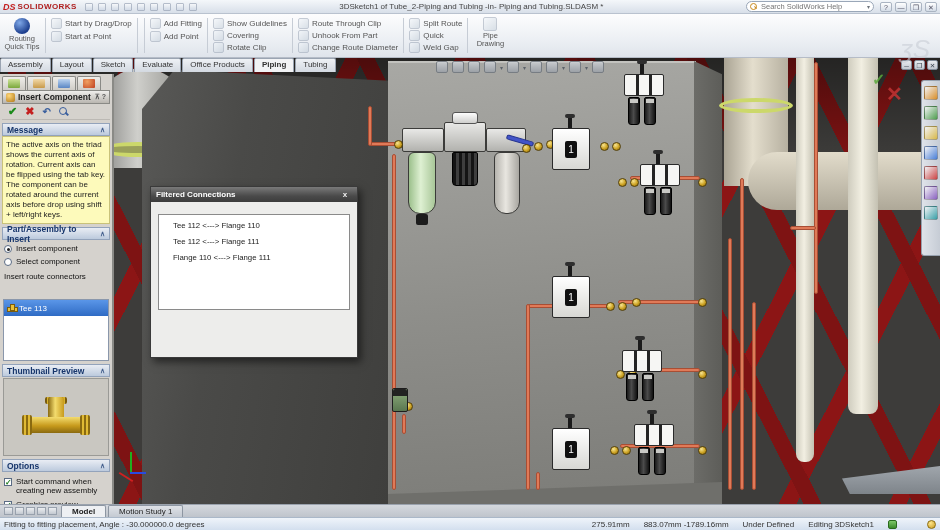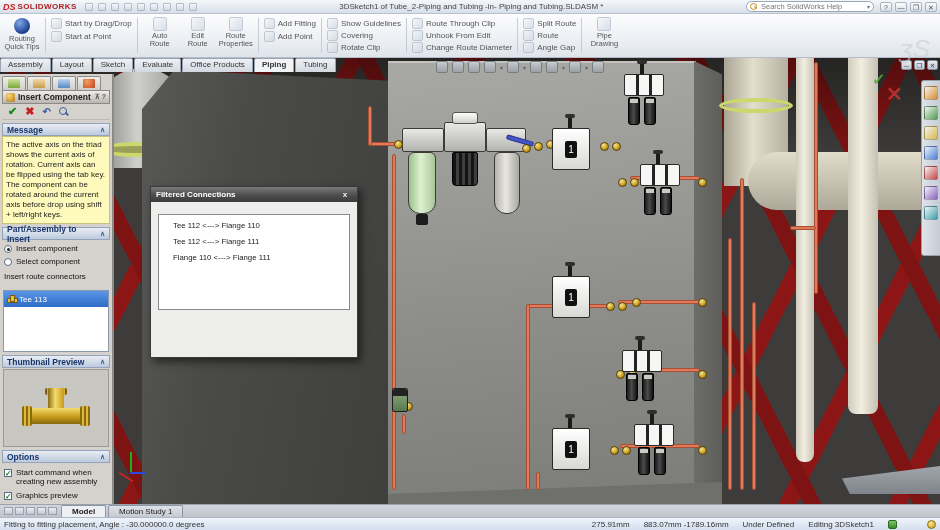--- a/index.html
+++ b/index.html
@@ -120,21 +120,21 @@
   .okx{font-size:11px;font-weight:bold;cursor:pointer;}
   .pm-mag{position:relative;width:9px;height:9px;cursor:pointer;}
   .pm-mag::before{content:"";position:absolute;left:0;top:0;width:6px;height:6px;border:1.5px solid #3a5f9e;border-radius:50%;}
   .pm-mag::after{content:"";position:absolute;left:6px;top:6px;width:4px;height:1.5px;background:#3a5f9e;transform:rotate(45deg);}
   .sec-hdr{height:13px;margin-top:3px;background:linear-gradient(#e9edf4,#bccadd);border:1px solid #93a3bb;display:flex;align-items:center;padding:0 4px;color:#16356b;font-weight:bold;font-size:8.5px;cursor:pointer;}
   .sec-hdr .chev{margin-left:auto;font-size:7px;color:#46618e;}
   .msg-body{background:#fdfabb;border:1px solid #c9c27a;padding:3px 3px;font-size:8px;line-height:1.25;color:#1c1c1c;}
   .radio-row{display:flex;align-items:center;gap:4px;margin:4px 2px 0;font-size:8px;color:#111;}
   .radio{width:8px;height:8px;border:1px solid #5a6b84;border-radius:50%;background:#fff;position:relative;flex:0 0 auto;}
   .radio.sel::after{content:"";position:absolute;left:2px;top:2px;width:3px;height:3px;border-radius:50%;background:#222;}
-  .conn-label{margin:6px 2px 9px;font-size:8px;color:#111;}
+  .conn-label{margin:6px 2px 18px;font-size:8px;color:#111;}
   .conn-list{height:62px;background:#fff;border:1px solid #8a97ab;margin:0 1px;}
   .conn-item{height:13px;display:flex;align-items:center;gap:3px;background:linear-gradient(#5a96e8,#2f6bc4);color:#fff;font-size:8px;padding:8px 3px;cursor:pointer;}
   .tee-ic{width:9px;height:9px;position:relative;flex:0 0 auto;}
   .tee-ic::before{content:"";position:absolute;left:0;top:3px;width:9px;height:3px;background:#e8c23a;border:0.5px solid #7a5c0e;}
   .tee-ic::after{content:"";position:absolute;left:3px;top:0;width:3px;height:5px;background:#e8c23a;border:0.5px solid #7a5c0e;}
   .thumb-box{height:78px;background:#c9c7c1;border:1px solid #9a9a96;margin:1px;position:relative;}
   .tee3d{position:absolute;left:18px;top:18px;width:70px;height:44px;}
   .tee3d .h{position:absolute;left:4px;top:20px;width:60px;height:16px;border-radius:3px;background:linear-gradient(#f3dc6e,#c79a1c 55%,#8a6a10);}
   .tee3d .cap{position:absolute;top:18px;width:10px;height:20px;border-radius:2px;background:repeating-linear-gradient(90deg,#8a6a10 0 2px,#e0ba34 2px 4px);}
   .tee3d .v{position:absolute;left:26px;top:0;width:16px;height:24px;border-radius:2px;background:linear-gradient(90deg,#8a6a10,#f3dc6e 45%,#c79a1c);}
@@ -200,36 +200,20 @@
       <div class="rrow">
           <span class="ico"></span>
           <span>Start by Drag/Drop</span>
         </div>
       <div class="rrow">
           <span class="ico"></span>
           <span>Start at Point</span>
         </div>
     </div>
     <div class="rsep"></div>
-    <div class="rgroup">
-        <div class="col3">
-      <div class="colbtn">
-            <span class="ico"></span>
-            <span>Auto Route</span>
-          </div>
-      <div class="colbtn">
-            <span class="ico"></span>
-            <span>Edit Route</span>
-          </div>
-      <div class="colbtn">
-            <span class="ico"></span>
-            <span>Route Properties</span>
-          </div>
-    </div>
-      </div>
     <div class="rsep"></div>
     <div class="rgroup">
       <div class="rrow">
           <span class="ico"></span>
           <span>Add Fitting</span>
         </div>
       <div class="rrow">
           <span class="ico"></span>
           <span>Add Point</span>
         </div>
@@ -250,40 +234,40 @@
         </div>
     </div>
     <div class="rsep"></div>
     <div class="rgroup">
       <div class="rrow">
           <span class="ico"></span>
           <span>Route Through Clip</span>
         </div>
       <div class="rrow">
           <span class="ico"></span>
-          <span>Unhook From Edit</span>
+          <span>Unhook From Part</span>
         </div>
       <div class="rrow">
           <span class="ico"></span>
           <span>Change Route Diameter</span>
         </div>
     </div>
     <div class="rsep"></div>
     <div class="rgroup">
       <div class="rrow">
           <span class="ico"></span>
           <span>Split Route</span>
         </div>
       <div class="rrow">
           <span class="ico"></span>
-          <span>Route</span>
-        </div>
-      <div class="rrow">
-          <span class="ico"></span>
-          <span>Angle Gap</span>
+          <span>Quick</span>
+        </div>
+      <div class="rrow">
+          <span class="ico"></span>
+          <span>Weld Gap</span>
         </div>
     </div>
     <div class="rsep"></div>
     <div class="rgroup">
       <div class="colbtn">
           <span class="ico"></span>
           <span>Pipe Drawing</span>
         </div>
     </div>
     <div class="wmark">ʒS</div>

